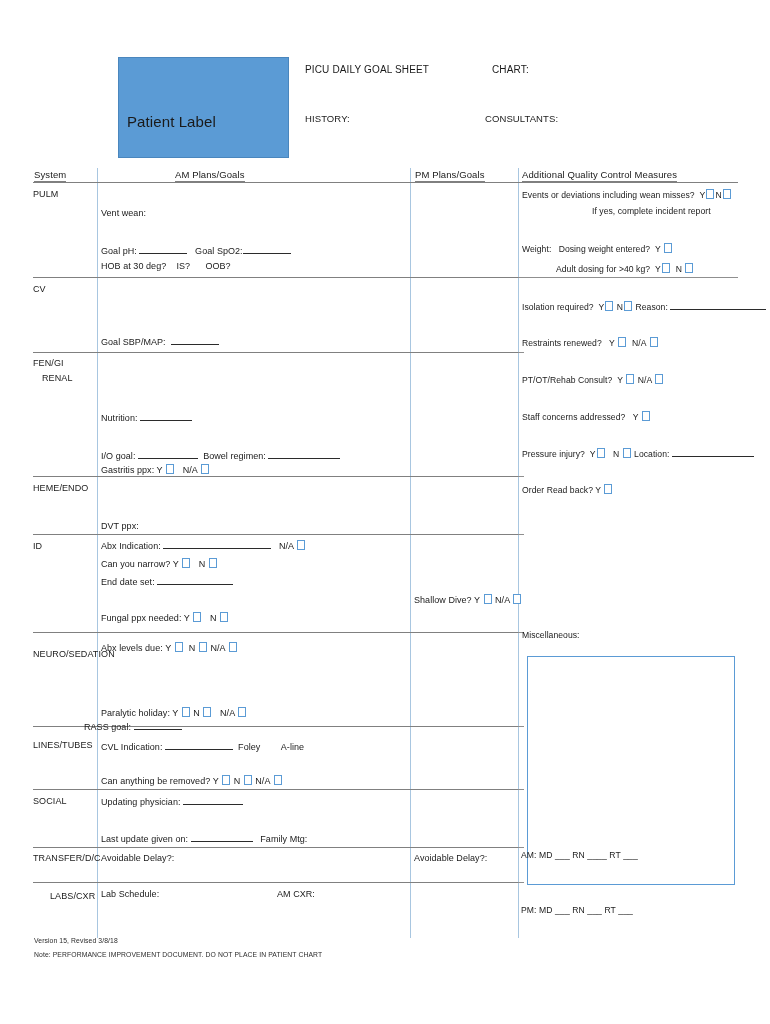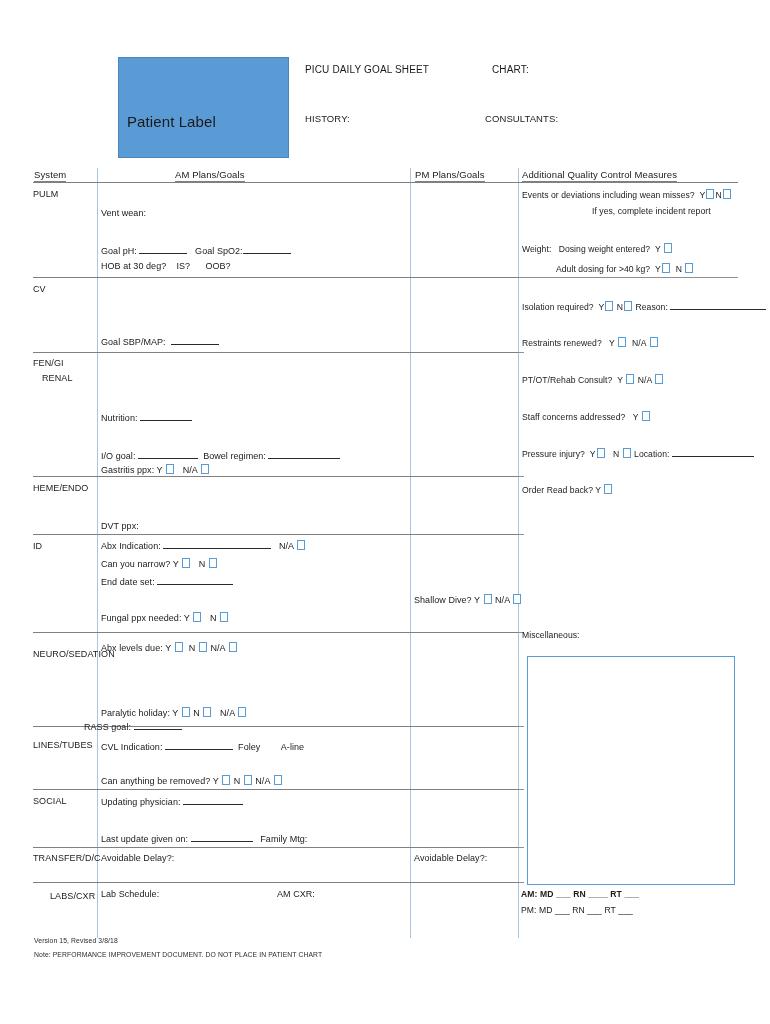--- a/index.html
+++ b/index.html
@@ -293,19 +293,19 @@
        &nbsp;<span>Y</span><span class="cbox"></span>
        &nbsp;&nbsp;<span>N</span> <span class="cbox"></span>
        <span>Location:</span> <span class="blank" style="width:82px"></span></div>
 
   <div class="cell-text sm" style="left:522px; top:484px;"><span>Order Read back? Y</span>
        <span class="cbox"></span></div>
 
   <div class="cell-text sm" style="left:522px; top:630px;">Miscellaneous:</div>
   <div class="misc-box" style="left:527px; top:656px; width:208px; height:229px;"></div>
 
-  <div class="sig-line" style="left:521px; top:889px;font-weight:bold;">AM: MD ___ RN ____ RT ___</div>
+  <div class="sig-line" style="left:521px; top:850px;">AM: MD ___ RN ____ RT ___</div>
   <div class="sig-line" style="left:521px; top:905px;">PM: MD ___ RN ___ RT ___</div>
 
   <div class="footer-line" style="left:34px; top:937px;">Version 15, Revised 3/8/18</div>
   <div class="footer-line" style="left:34px; top:951px;">Note: PERFORMANCE IMPROVEMENT DOCUMENT. DO NOT PLACE IN PATIENT CHART</div>
 
 </div>
 
 </body></html>

